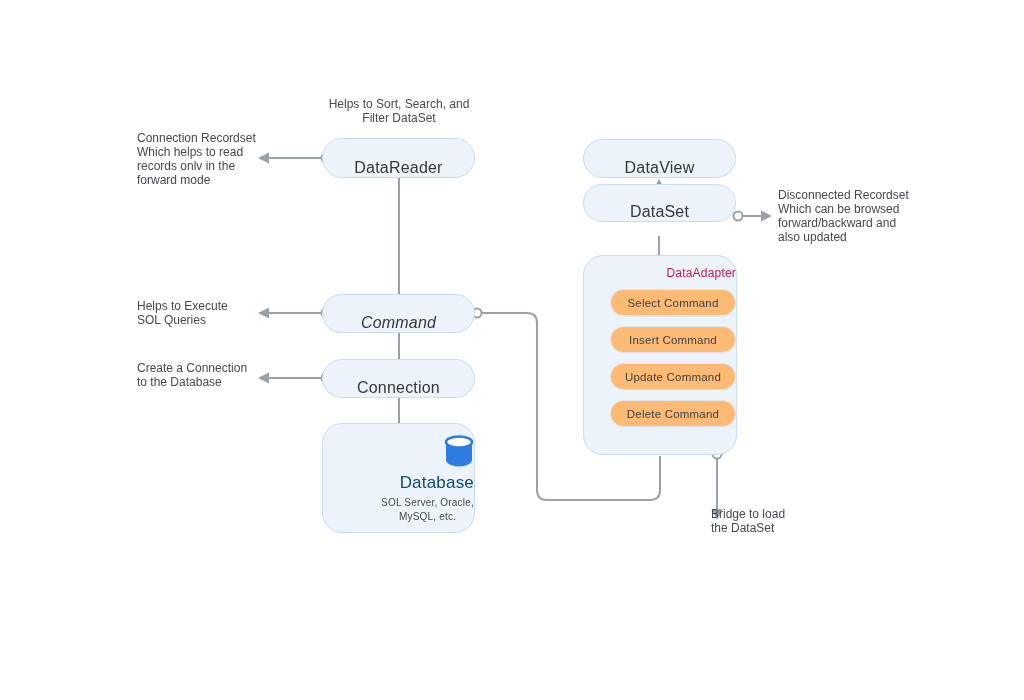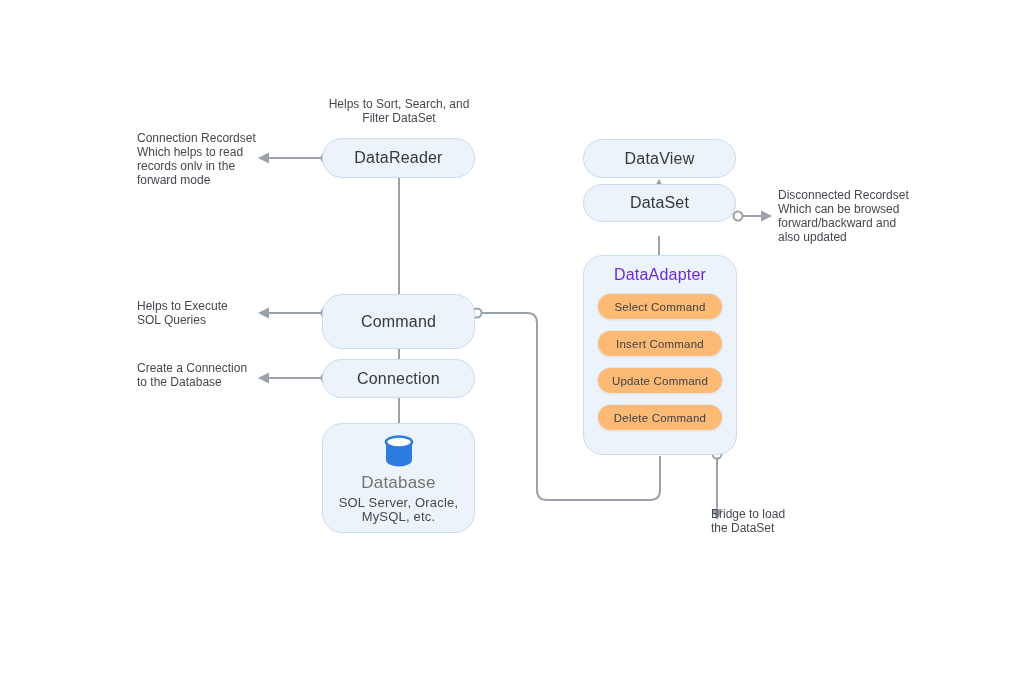--- a/index.html
+++ b/index.html
@@ -5,41 +5,41 @@
   html,body{margin:0;padding:0;background:#ffffff;}
   .canvas{
     position:relative;width:1024px;height:700px;background:#ffffff;overflow:hidden;
     font-family:"Liberation Sans",sans-serif;
   }
   .wires{position:absolute;left:0;top:0;width:1024px;height:700px;}
 
   .node{
     position:absolute;box-sizing:border-box;
     background:#edf3fb;border:1px solid #c8dcf2;border-radius:20px;
-    display:flex;align-items:center;justify-content:center;
+    display:flex;align-items:flex-end;justify-content:center;
     color:#33383e;font-size:16px;letter-spacing:.2px;
   }
   .n-datareader{left:322px;top:138px;width:153px;height:40px;}
-  .n-command  {left:322px;top:294px;width:153px;height:55px;}
+  .n-command  {left:322px;top:294px;width:153px;height:39px;font-style:italic;}
   .n-connection{left:322px;top:359px;width:153px;height:39px;}
   .n-dataview {left:583px;top:139px;width:153px;height:39px;}
   .n-dataset  {left:583px;top:184px;width:153px;height:38px;}
 
   .n-database{
     left:322px;top:423px;width:153px;height:110px;
     flex-direction:column;justify-content:flex-start;padding-top:11px;
   }
-  .n-database .db-title{font-size:17px;margin-top:5px;color:#737373;}
-  .n-database .db-sub{font-size:13px;line-height:14px;color:#44494f;text-align:center;white-space:pre-line;margin-top:3px;}
+  .n-database .db-title{font-size:17px;margin-top:5px;color:#0c4a6e;}
+  .n-database .db-sub{font-size:10px;line-height:14px;color:#44494f;text-align:center;white-space:pre-line;margin-top:3px;}
 
   .n-dataadapter{
     left:583px;top:255px;width:154px;height:200px;
     flex-direction:column;justify-content:flex-start;padding-top:10px;
   }
-  .n-dataadapter .da-title{font-size:16px;color:#6d28d9;margin-bottom:9px;}
+  .n-dataadapter .da-title{font-size:12px;color:#be185d;margin-bottom:9px;}
   .pill{
     box-sizing:border-box;width:126px;height:27px;margin-bottom:10px;
     background:#fdba74;border:1px solid #e2e6ea;border-radius:14px;
     display:flex;align-items:center;justify-content:center;
     font-size:11.5px;color:#3c4248;box-shadow:0 1px 1px rgba(0,0,0,0.03);
   }
 
   .note{
     position:absolute;color:#44494f;font-size:12px;line-height:14px;
     white-space:pre-line;

